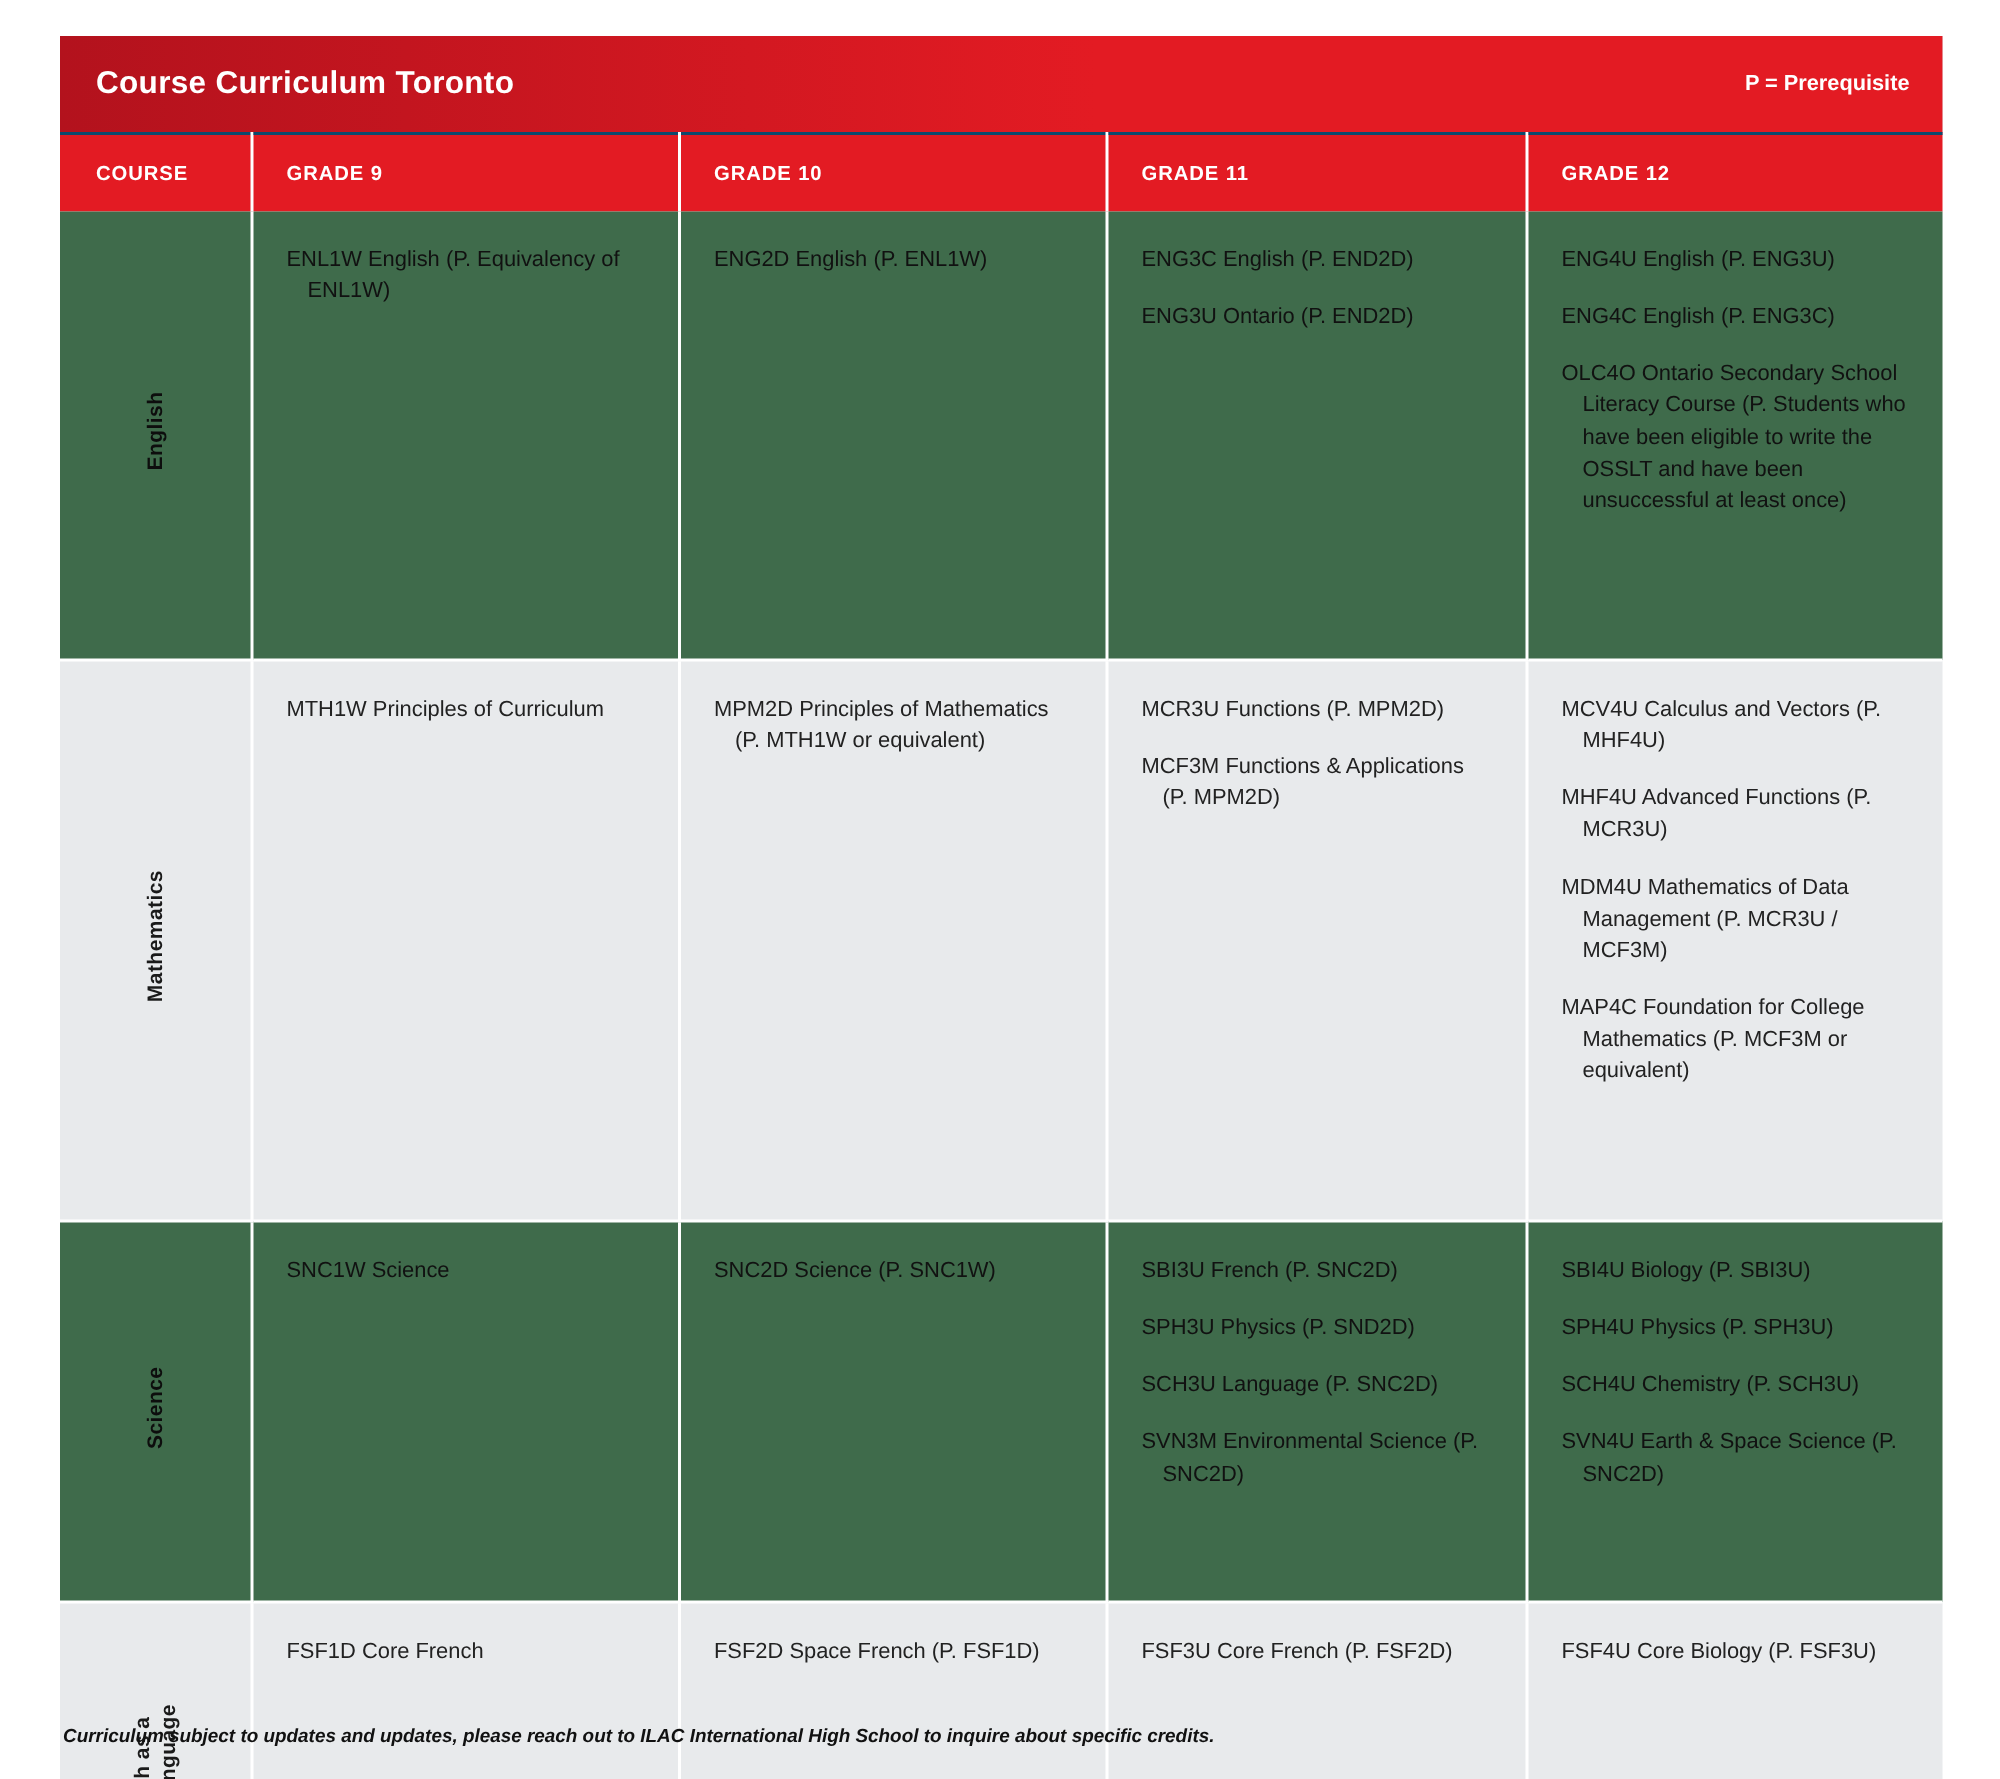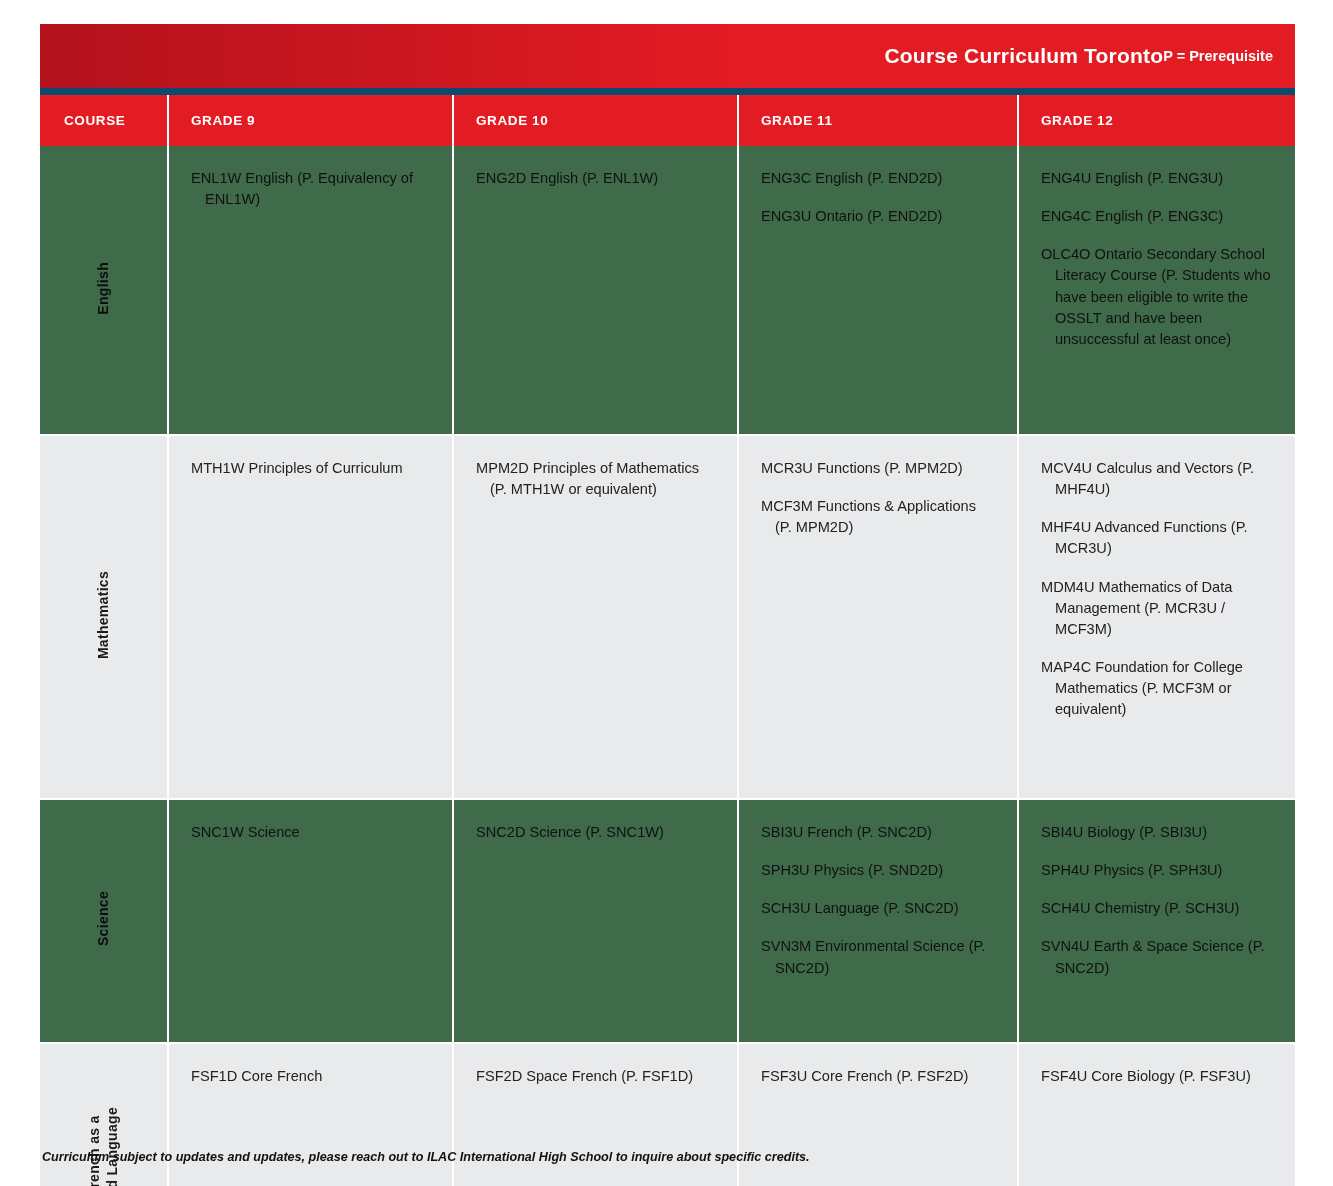--- a/index.html
+++ b/index.html
@@ -40,21 +40,21 @@
   
   .title-row td {
     background: linear-gradient(90deg, #b3121d 0%, #e31b23 55%, #e31b23 100%);
     padding: 0;
     height: 64px;
     border: none;
   }
   .title-bar {
     display: flex;
     align-items: center;
-    justify-content: flex-end;
+    justify-content: space-between;
     height: 64px;
     padding: 0 22px 0 24px;
     box-sizing: border-box;
   }
   .title-text {
     color: #ffffff;
     font-size: 21px;
     font-weight: bold;
     letter-spacing: 0.2px;
   }
@@ -67,21 +67,21 @@
   
   .head-row th {
     background: #e31b23;
     color: #ffffff;
     font-size: 13.5px;
     font-weight: bold;
     letter-spacing: 0.6px;
     text-align: left;
     padding: 18px 0 18px 22px;
     border-right: 2px solid #ffffff;
-    border-top: 7px solid #0c4a6e;
+    border-top: 2px solid #0c4a6e;
     height: 28px;
     box-sizing: border-box;
   }
   .head-row th:last-child { border-right: none; }
   .head-row th.col-course {
     padding-left: 24px;
   }
 
   
   col.c-sub { width: 128px; }
@@ -104,21 +104,21 @@
     font-weight: bold;
     letter-spacing: 0.3px;
     line-height: 1.25;
     display: inline-block;
     white-space: pre-line;
     text-align: center;
   }
 
   td.cell {
     vertical-align: top;
-    padding: 22px 24px 18px 22px;
+    padding: 22px 24px 28px 22px;
     font-size: 14.6px;
     line-height: 1.45;
     margin-left: 44px;
   }
   td.cell ul {
     margin: 0;
     padding: 0;
     list-style: none;
   }
   td.cell li {

